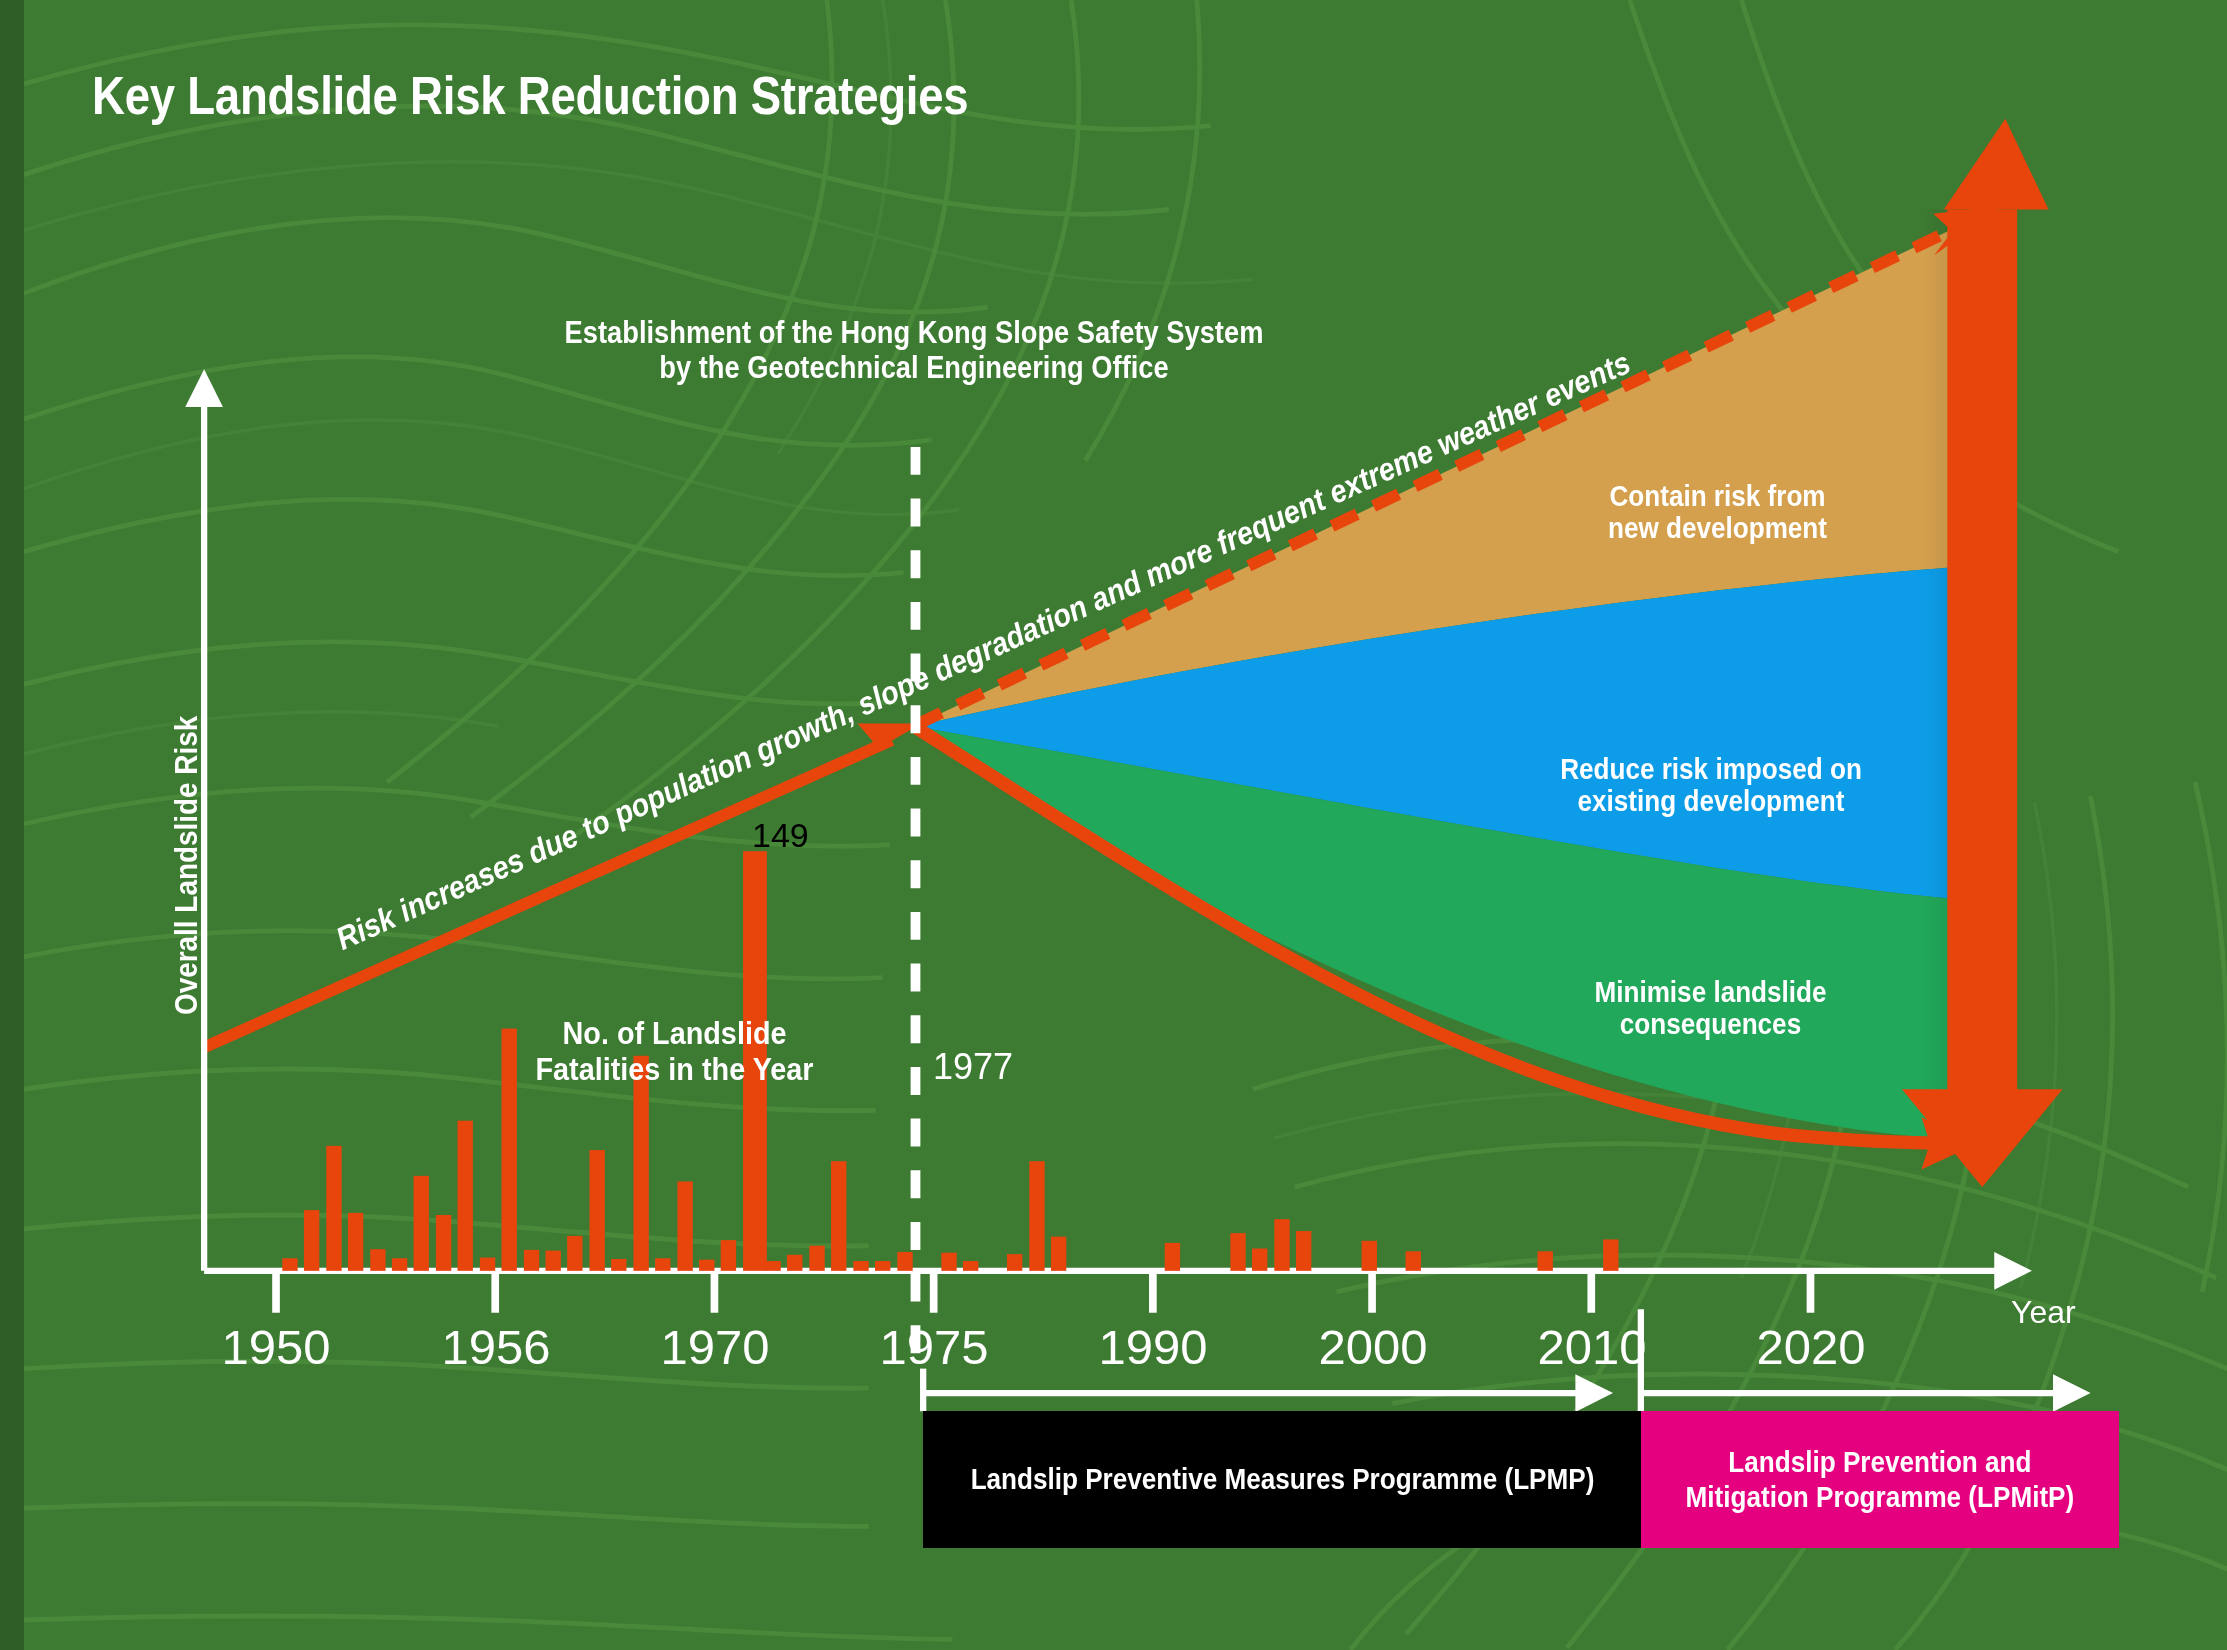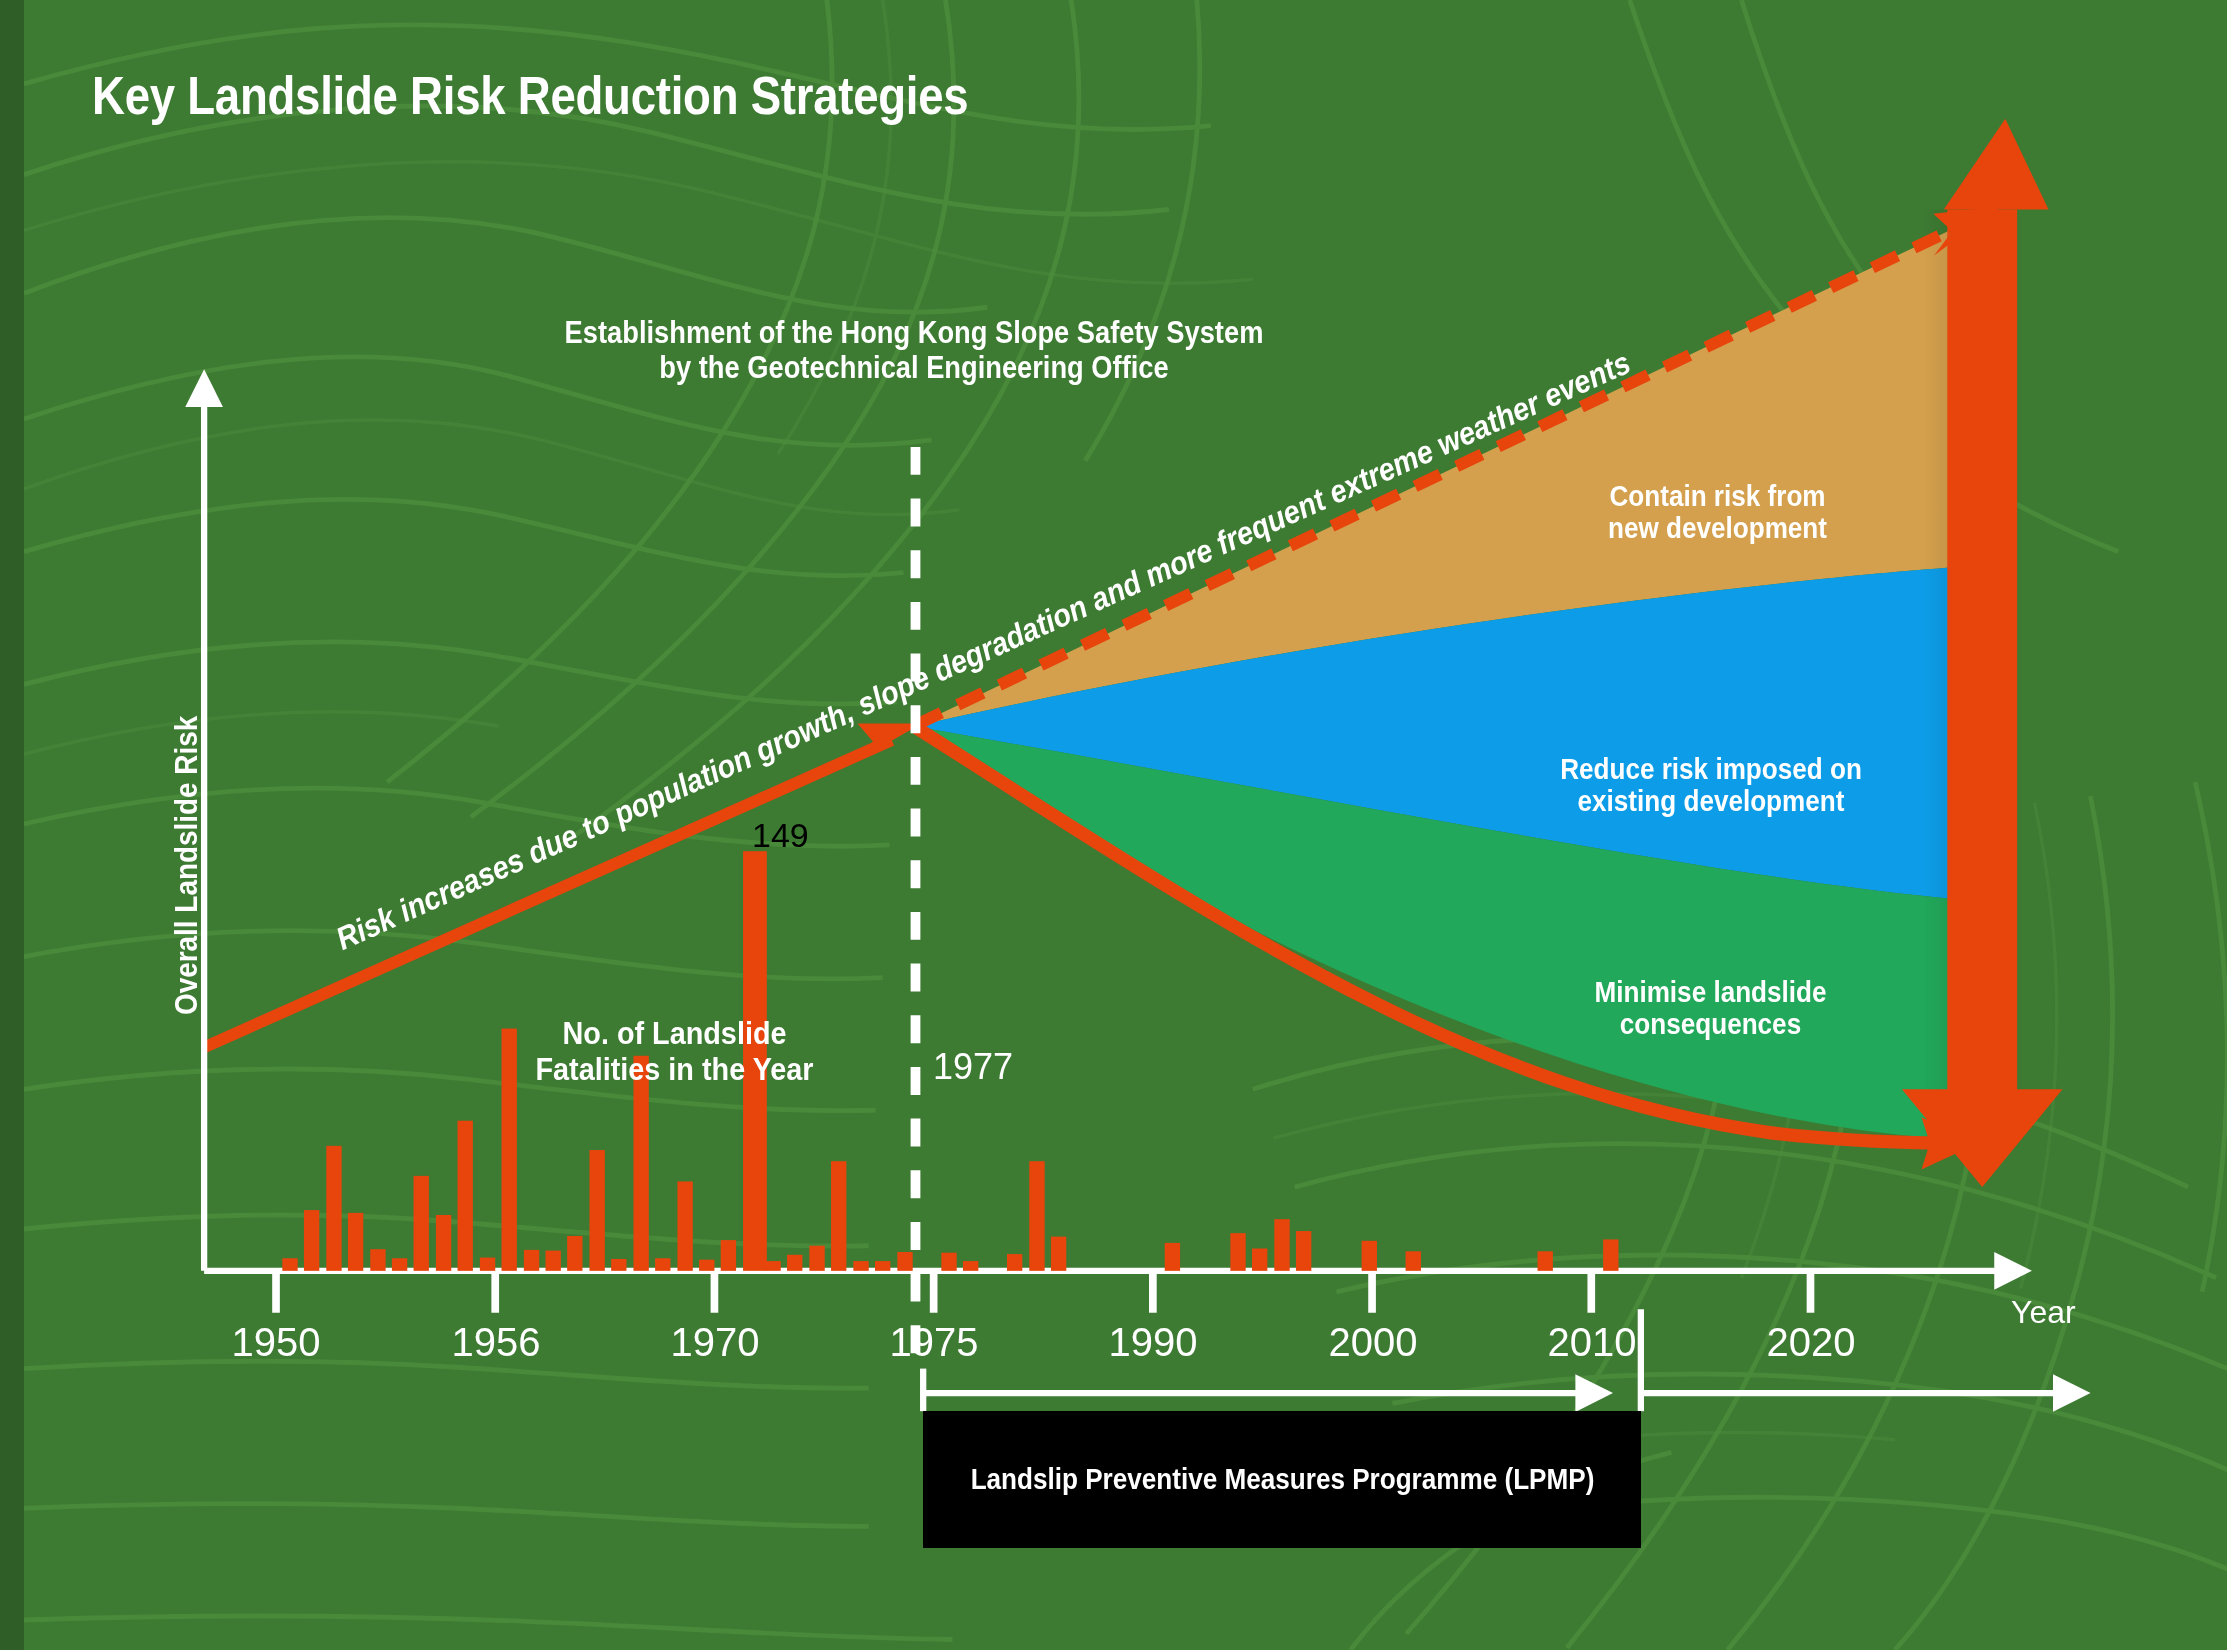--- a/index.html
+++ b/index.html
@@ -120,21 +120,21 @@
   #marker-year {
     left: 909px;
     top: 1047px;
     font-size: 36px;
     font-weight: normal;
     font-family: "Liberation Sans", sans-serif;
   }
 
   
   .tick-label {
-    font-size: 40px;
+    font-size: 49px;
     font-weight: normal;
     font-family: "Liberation Sans", sans-serif;
     text-align: center;
     width: 154px;
   }
 
   
   .prog-bar {
     position: absolute;
     display: flex;
@@ -366,15 +366,18 @@
   <div class="txt tick-label" style="left:614px;  top:1320px;">1970</div>
   <div class="txt tick-label" style="left:833px; top:1320px;">1975</div>
   <div class="txt tick-label" style="left:1052px; top:1320px;">1990</div>
   <div class="txt tick-label" style="left:1272px; top:1320px;">2000</div>
   <div class="txt tick-label" style="left:1491px; top:1320px;">2010</div>
   <div class="txt tick-label" style="left:1710px; top:1320px;">2020</div>
 
   <div class="prog-bar" id="prog-lpmp" style="background: #000000;">
     <span>Landslip Preventive Measures Programme (LPMP)</span>
   </div>
+  <div class="prog-bar" id="prog-lpmitp" style="background: rgb(228, 0, 127);">
+    <span>Landslip Prevention and<br>Mitigation Programme (LPMitP)</span>
+  </div>
 
 </div>
 
 
 </body></html>

